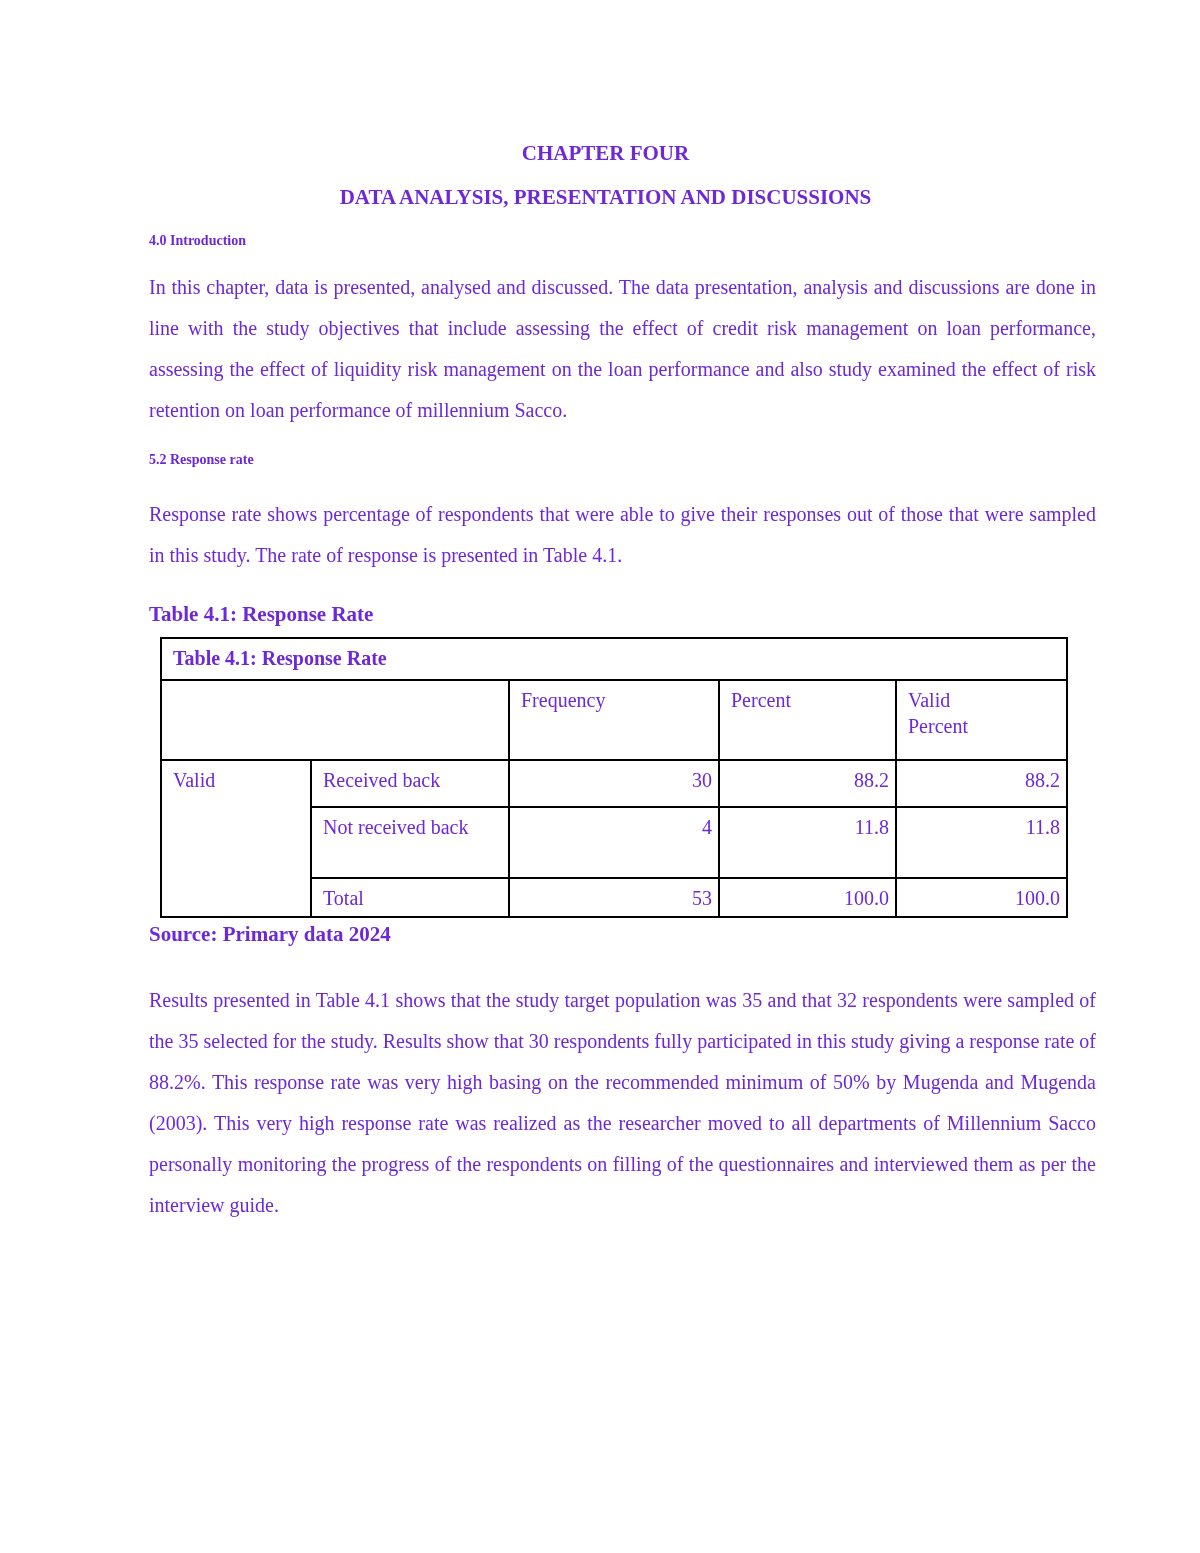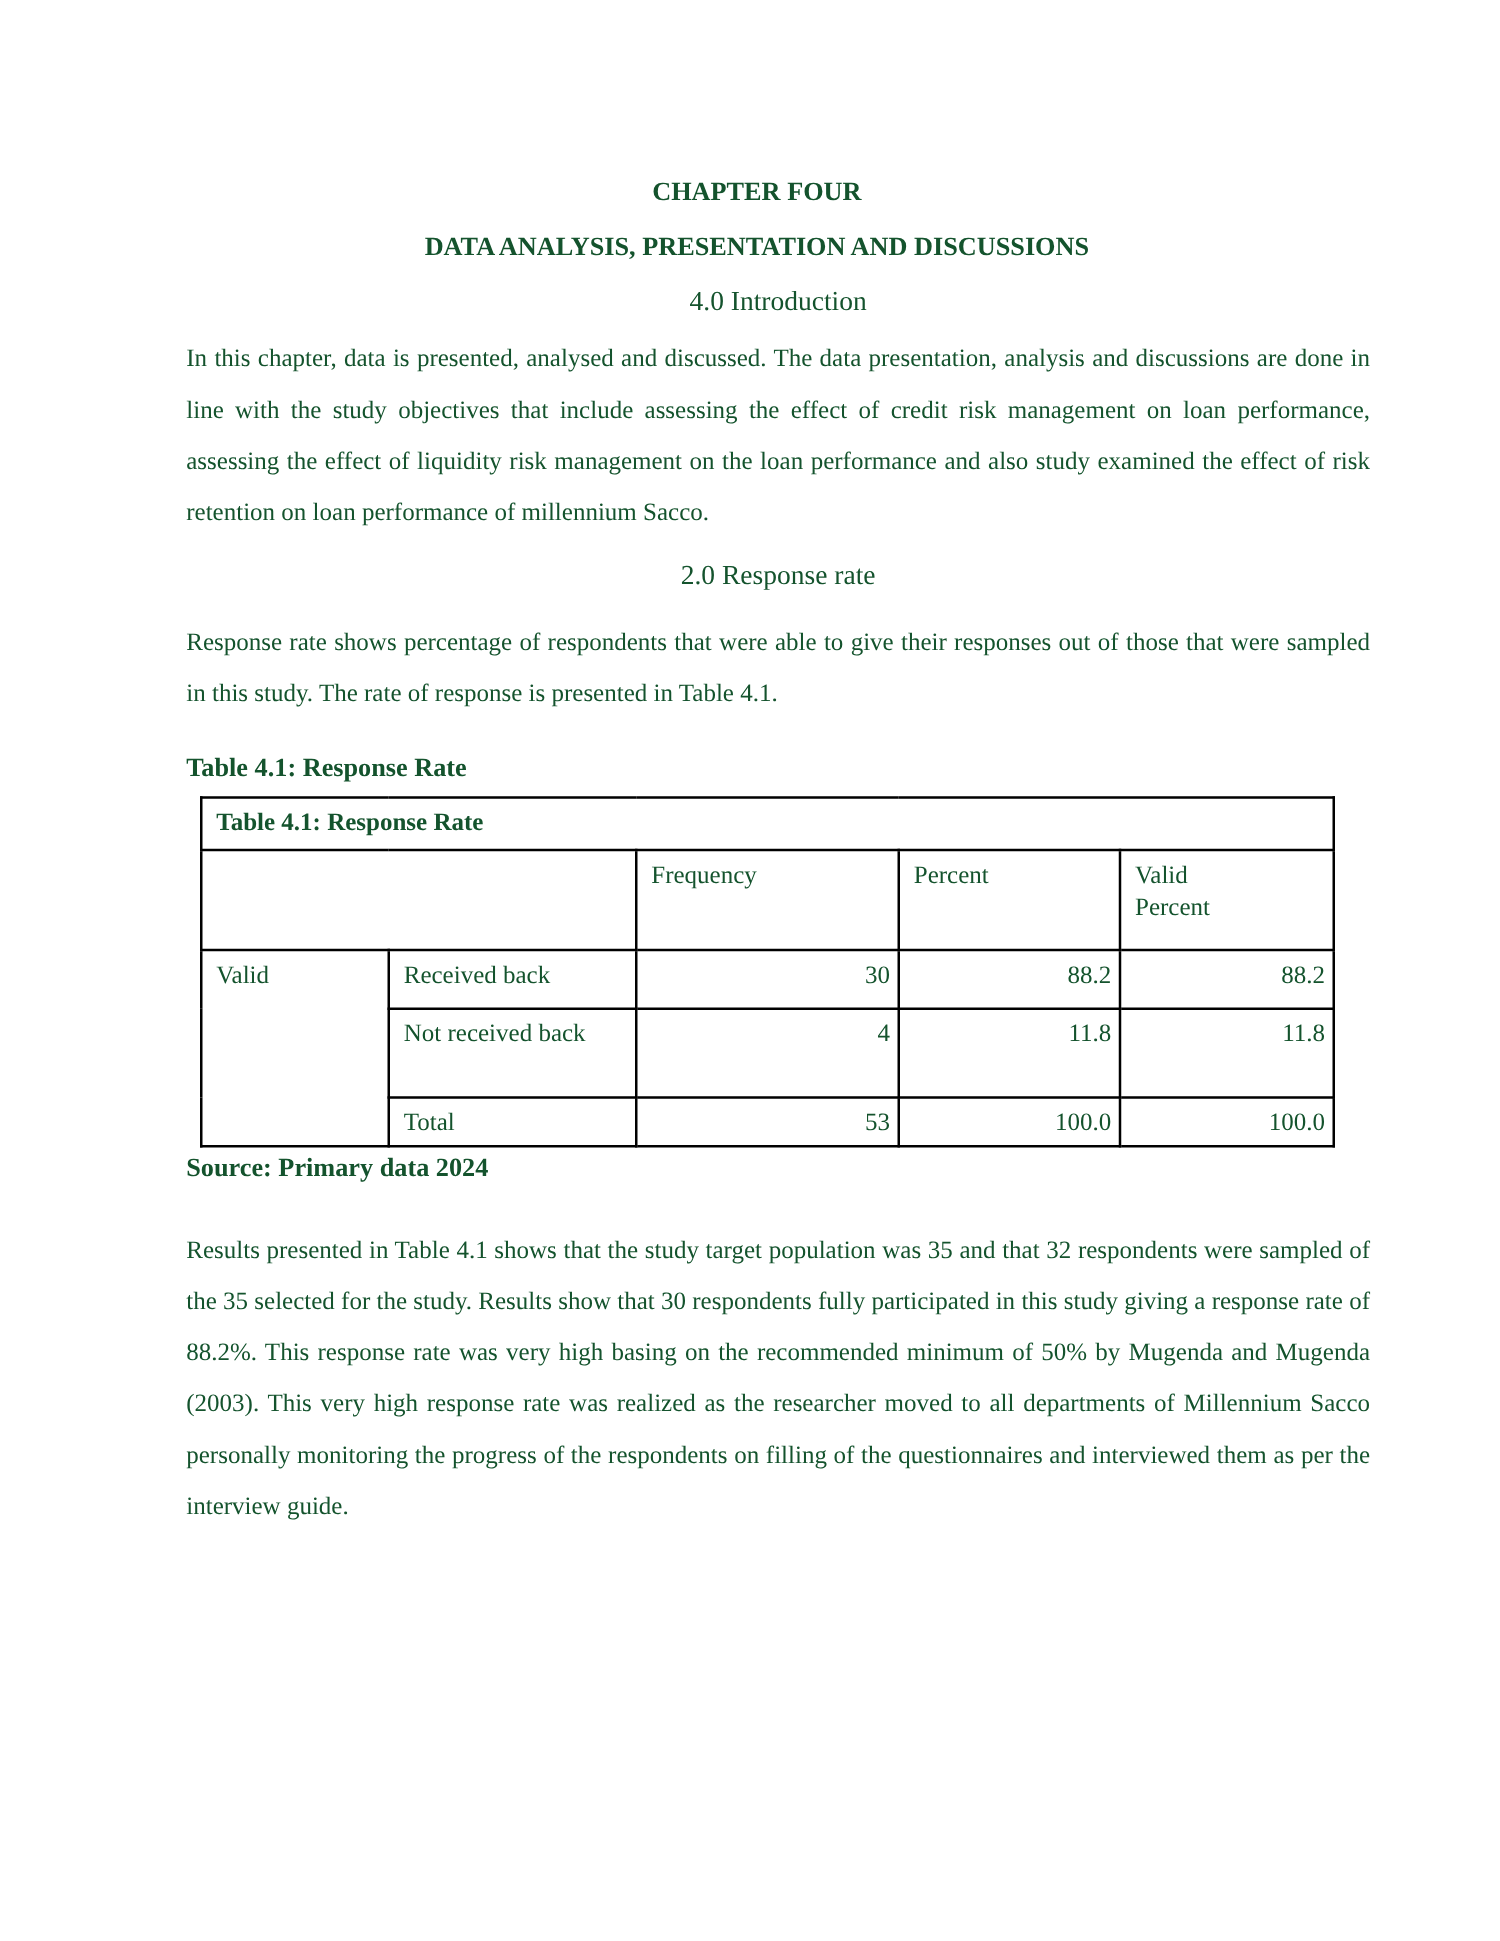--- a/index.html
+++ b/index.html
@@ -5,21 +5,21 @@
   html, body {
     margin: 0;
     padding: 0;
     background: #ffffff;
   }
   .page {
     position: relative;
     width: 1200px;
     height: 1553px;
     background: #ffffff;
-    color: #14532d;
+    color: #6d28d9;
     font-family: "Liberation Serif", "DejaVu Serif", serif;
     font-size: 20px;
     overflow: hidden;
     box-sizing: border-box;
     padding: 0 104px 0 149px;
   }
   .title-wrap {
     margin-right: 34px;
     text-align: center;
   }
@@ -29,24 +29,23 @@
     font-size: 21px;
     line-height: 41px;
   }
   .chapter-subheading {
     margin-top: 3px;
     font-weight: bold;
     font-size: 21px;
     line-height: 41px;
   }
   .section-heading {
-    font-weight: normal;
-    font-size: 22px;
+    font-weight: bold;
+    font-size: 14px;
     line-height: 41px;
-    text-align: center;
   }
   .intro-heading { margin-top: 2px; }
   .rr-heading { margin-top: 8px; }
   .body-para {
     text-align: justify;
     line-height: 41px;
     font-size: 20px;
   }
   .intro-body { margin-top: 6px; }
   .rr-body { margin-top: 14px; }
@@ -110,21 +109,21 @@
 
   <div class="title-wrap">
     <div class="chapter-heading">CHAPTER FOUR</div>
     <div class="chapter-subheading">DATA ANALYSIS, PRESENTATION AND DISCUSSIONS</div>
   </div>
 
   <div class="section-heading intro-heading">4.0 Introduction</div>
 
   <div class="body-para intro-body">In this chapter, data is presented, analysed and discussed. The data presentation, analysis and discussions are done in line with the study objectives that include assessing the effect of credit risk management on loan performance, assessing the effect of liquidity risk management on the loan performance and also study examined the effect of risk retention on loan performance of millennium Sacco.</div>
 
-  <div class="section-heading rr-heading">2.0 Response rate</div>
+  <div class="section-heading rr-heading">5.2 Response rate</div>
 
   <div class="body-para rr-body">Response rate shows percentage of respondents that were able to give their responses out of those that were sampled in this study. The rate of response is presented in Table 4.1.</div>
 
   <div class="table-caption">Table 4.1: Response Rate</div>
 
   <table class="response-table">
     <colgroup>
       <col style="width:150px">
       <col style="width:198px">
       <col style="width:210px">

